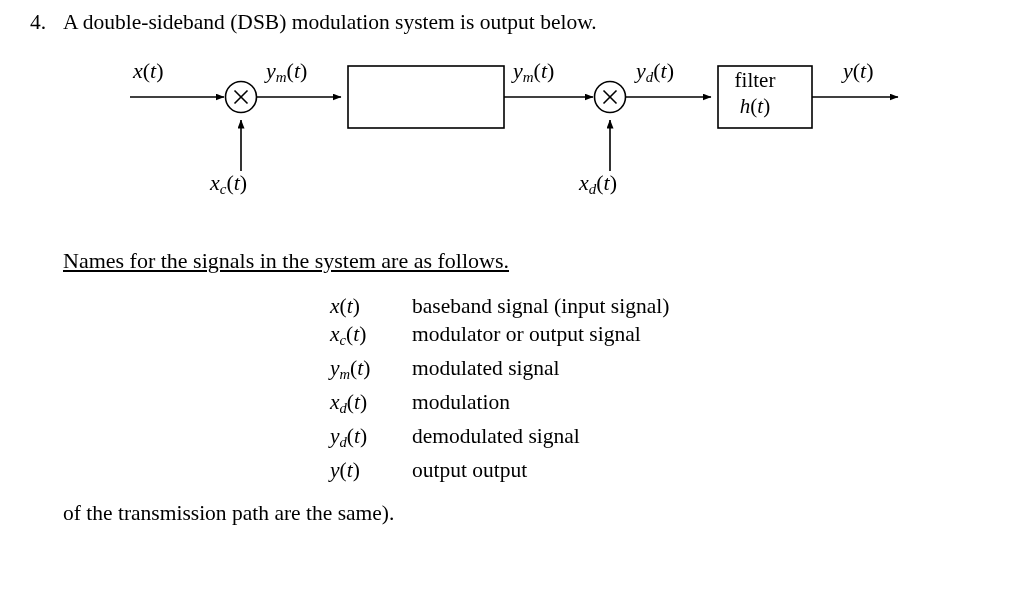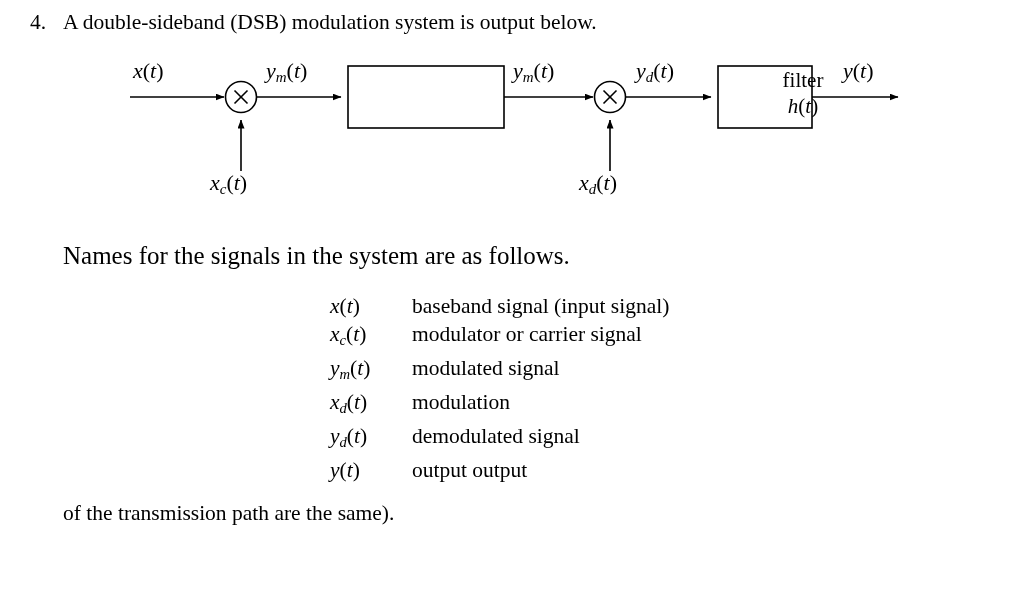--- a/index.html
+++ b/index.html
@@ -65,23 +65,24 @@
     line-height: 26px;
     white-space: nowrap;
     font-family: "Liberation Serif", "DejaVu Serif", serif;
   }
   .boxtext .ital { font-style: italic; }
 
   
   #names-intro {
     position: absolute;
     left: 63px;
-    top: 242px;
-    font-size: 25px;
-    white-space: nowrap;
+    top: 248px;
+    font-size: 22px;
+    white-space: nowrap;
+    text-decoration: underline;
   }
 
   
   #signal-list {
     position: absolute;
     left: 330px;
     top: 292px;
     border-collapse: collapse;
   }
   #signal-list td {
@@ -169,39 +170,39 @@
 
   <div class="dlabel" style="left:266px; top:12px;">y<sub>m</sub><span class="paren">(</span>t<span class="paren">)</span></div>
 
 
   <div class="dlabel" style="left:513px; top:12px;">y<sub>m</sub><span class="paren">(</span>t<span class="paren">)</span></div>
 
   <div class="dlabel" style="left:579px; top:124px;">x<sub>d</sub><span class="paren">(</span>t<span class="paren">)</span></div>
 
   <div class="dlabel" style="left:636px; top:12px;">y<sub>d</sub><span class="paren">(</span>t<span class="paren">)</span></div>
 
-  <div class="boxtext" style="left:718px; top:21px; width:74px;margin-left:48px;">
+  <div class="boxtext" style="left:718px; top:21px; width:74px;">
     <span>filter</span><br>
     <span class="ital">h<span class="paren">(</span>t<span class="paren">)</span></span>
   </div>
 
   <div class="dlabel" style="left:843px; top:12px;">y<span class="paren">(</span>t<span class="paren">)</span></div>
 </div>
 
 <div id="names-intro">Names for the signals in the system are as follows.</div>
 
 <table id="signal-list">
   <tbody>
     <tr>
       <td class="sym">x<span class="paren">(</span>t<span class="paren">)</span></td>
       <td class="desc">baseband signal (input signal)</td>
     </tr>
     <tr>
       <td class="sym">x<sub>c</sub><span class="paren">(</span>t<span class="paren">)</span></td>
-      <td class="desc">modulator or carrier signal</td>
+      <td class="desc">modulator or output signal</td>
     </tr>
     <tr>
       <td class="sym">y<sub>m</sub><span class="paren">(</span>t<span class="paren">)</span></td>
       <td class="desc">modulated signal</td>
     </tr>
     <tr>
       <td class="sym">x<sub>d</sub><span class="paren">(</span>t<span class="paren">)</span></td>
       <td class="desc">modulation</td>
     </tr>
     <tr>

